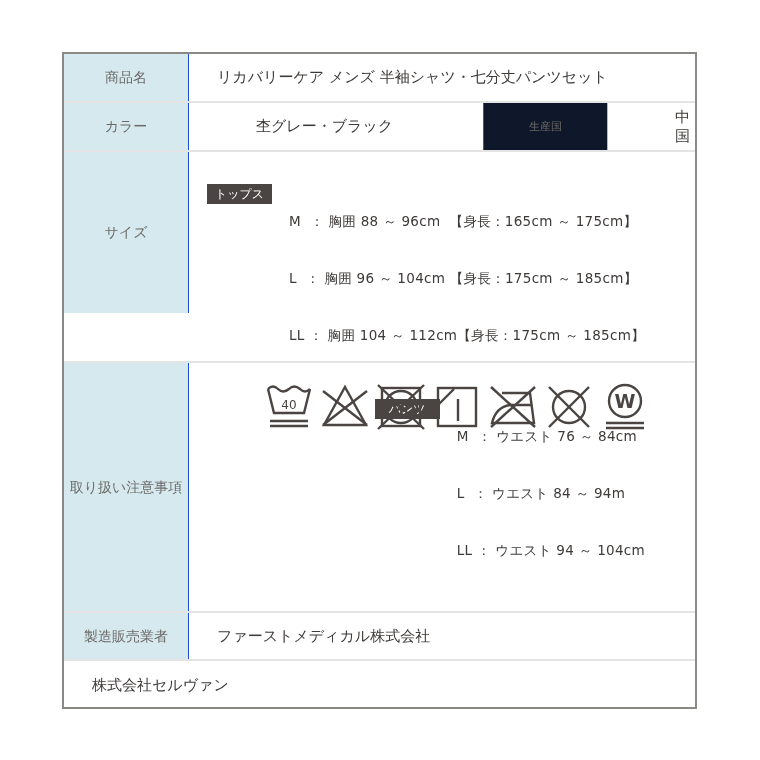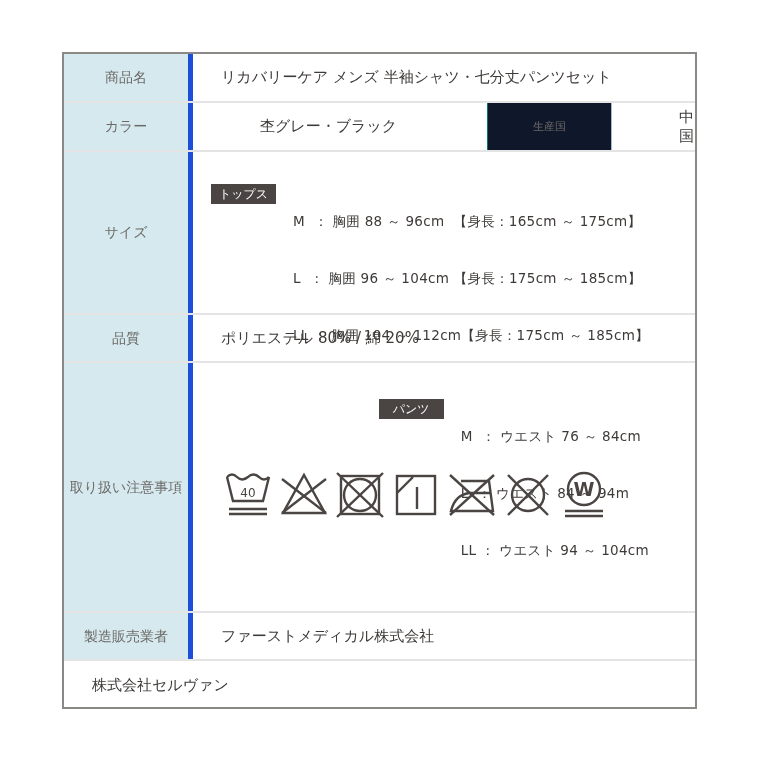--- a/index.html
+++ b/index.html
@@ -6,36 +6,36 @@
   body { width: 760px; height: 760px; position: relative; font-family: "DejaVu Sans", "Liberation Sans", sans-serif; color: #3d3a38; }
   .spec-table {
     position: absolute; left: 62px; top: 52px; width: 631px; height: 653px;
     border: 2px solid #8a8986; border-left-width: 2px; box-sizing: content-box;
     background: #fff;
   }
   .row { position: absolute; left: 0; width: 631px; display: flex; }
   .row + .row, .row.sep { border-top: 2px solid #e4e4e4; }
   .label {
     width: 124px; flex: 0 0 124px; background: #d5e9ef; display: flex; align-items: center; justify-content: center;
-    font-size: 14px; color: #6c6a67; text-align: center; line-height: 1.35; border-right: 5px solid #1d4ed8;
+    font-size: 14px; color: #6c6a67; text-align: center; line-height: 1.35; border-right: 1px solid #1d4ed8;
   }
   .value { flex: 1; display: flex; align-items: center; padding-left: 28px; font-size: 15px; color: #3d3a38; }
   .sub-label {
     width: 123px; background: #0f172a; display: flex; align-items: center; justify-content: center;
     font-size: 11px; color: #6c6a67; border-left: 1px solid #0f766e; border-right: 1px solid #a9bcc1;
     align-self: stretch;
   }
   .size-block { padding-left: 18px; padding-top: 22px; font-size: 13.5px; color: #3d3a38; }
   .size-group { display: flex; align-items: flex-start; margin-bottom: 4px; }
   .tag {
     background: #4a4542; color: #fff; font-size: 12px; width: 65px; height: 20px; display: flex; align-items: center; justify-content: center;
     margin-right: 17px; margin-top: 10px; flex: 0 0 auto;
   }
   .size-lines { line-height: 19px; white-space: pre; font-family: "DejaVu Sans", sans-serif; letter-spacing: 0.3px; }
-  .care { flex: 1; display: flex; align-items: center; }
+  .care { flex: 1; display: flex; flex-direction: column; align-items: center; }
   .icons { display: flex; gap: 6px; margin-top: 18px; margin-left: 30px; }
   .icon { width: 50px; height: 54px; }
   .care-text { margin: 12px 0 0 34px; width: 445px; font-size: 12.7px; line-height: 19.6px; color: #3d3a38; letter-spacing: 0.6px; }
 </style>
 </head>
 <body>
 
 <div class="spec-table">
 
   <div class="row" style="top:0;height:47px;">
@@ -65,24 +65,20 @@
         <div class="tag">パンツ</div>
         <div class="size-lines">
           <div>M  ： ウエスト 76 ～ 84cm</div>
           <div>L  ： ウエスト 84 ～ 94m</div>
           <div>LL ： ウエスト 94 ～ 104cm</div>
         </div>
       </div>
     </div>
   </div>
 
-  <div class="row sep" style="top:259px;height:46px;">
-    <div class="label">品質</div>
-    <div class="value">ポリエステル 80% / 綿 20%</div>
-  </div>
 
   <div class="row sep" style="top:307px;height:248px;">
     <div class="label" style="flex-direction:row;">
       <span>取り扱い</span>
       <span>注意事項</span>
     </div>
     <div class="care">
       <div class="icons">
 
         <svg class="icon" viewBox="0 0 50 54">

